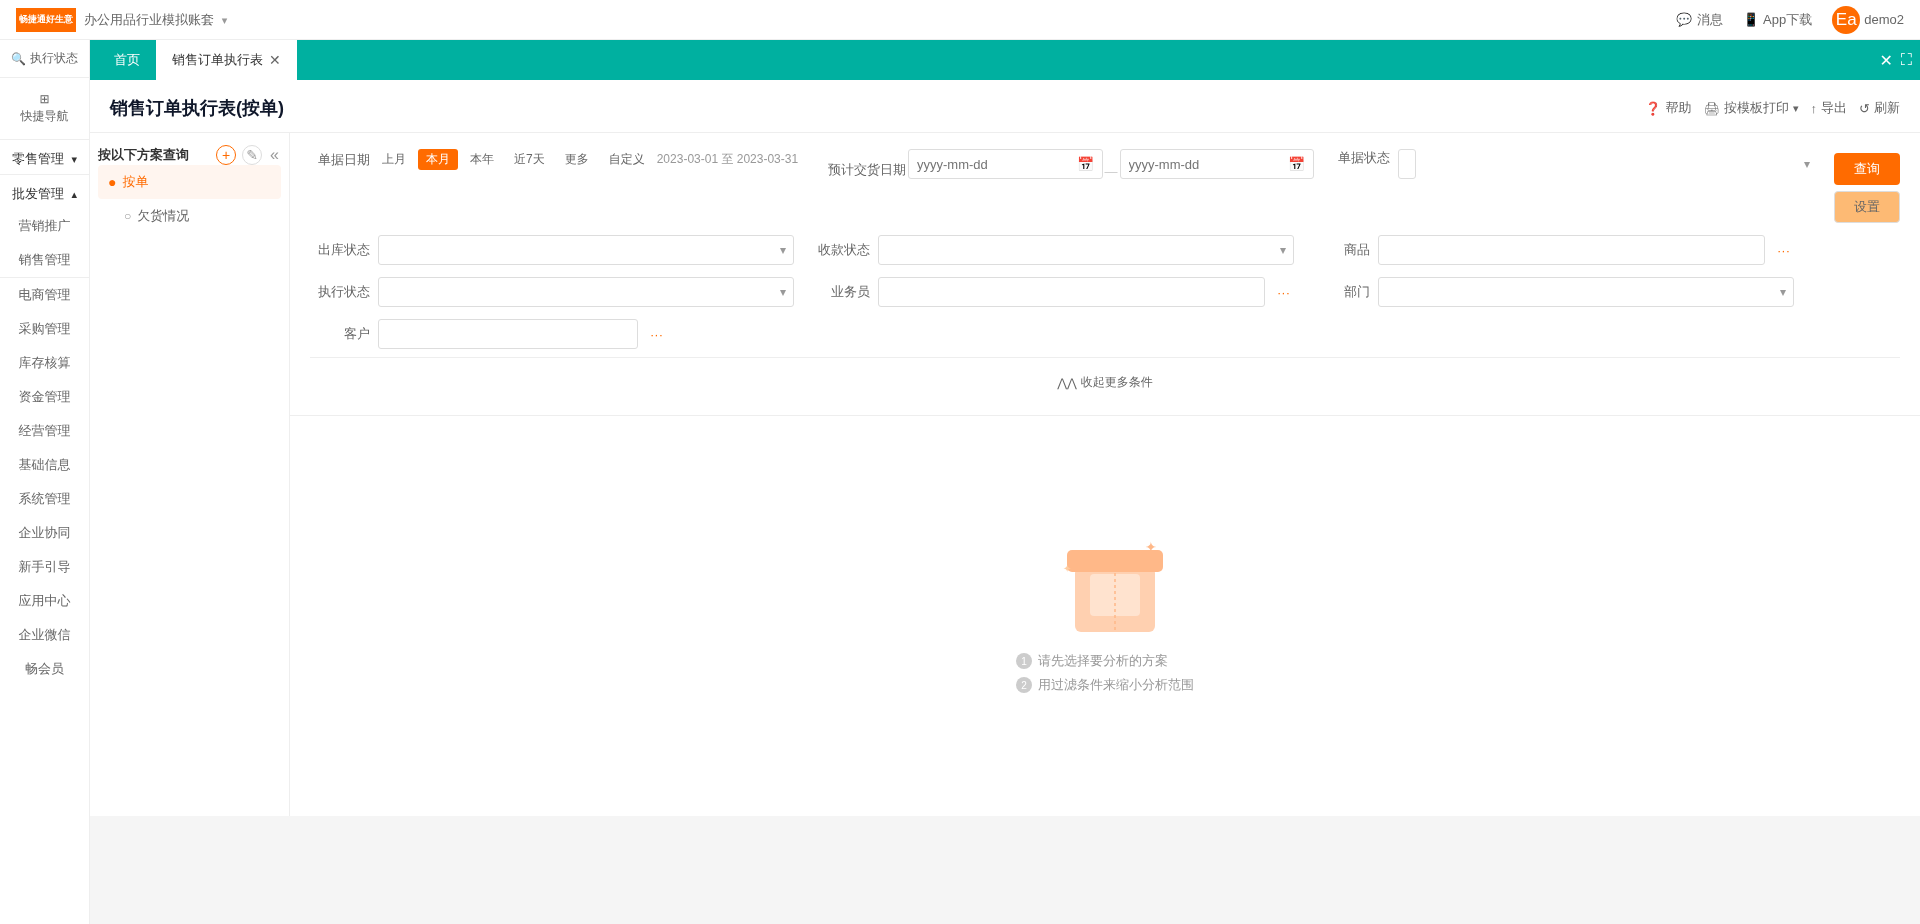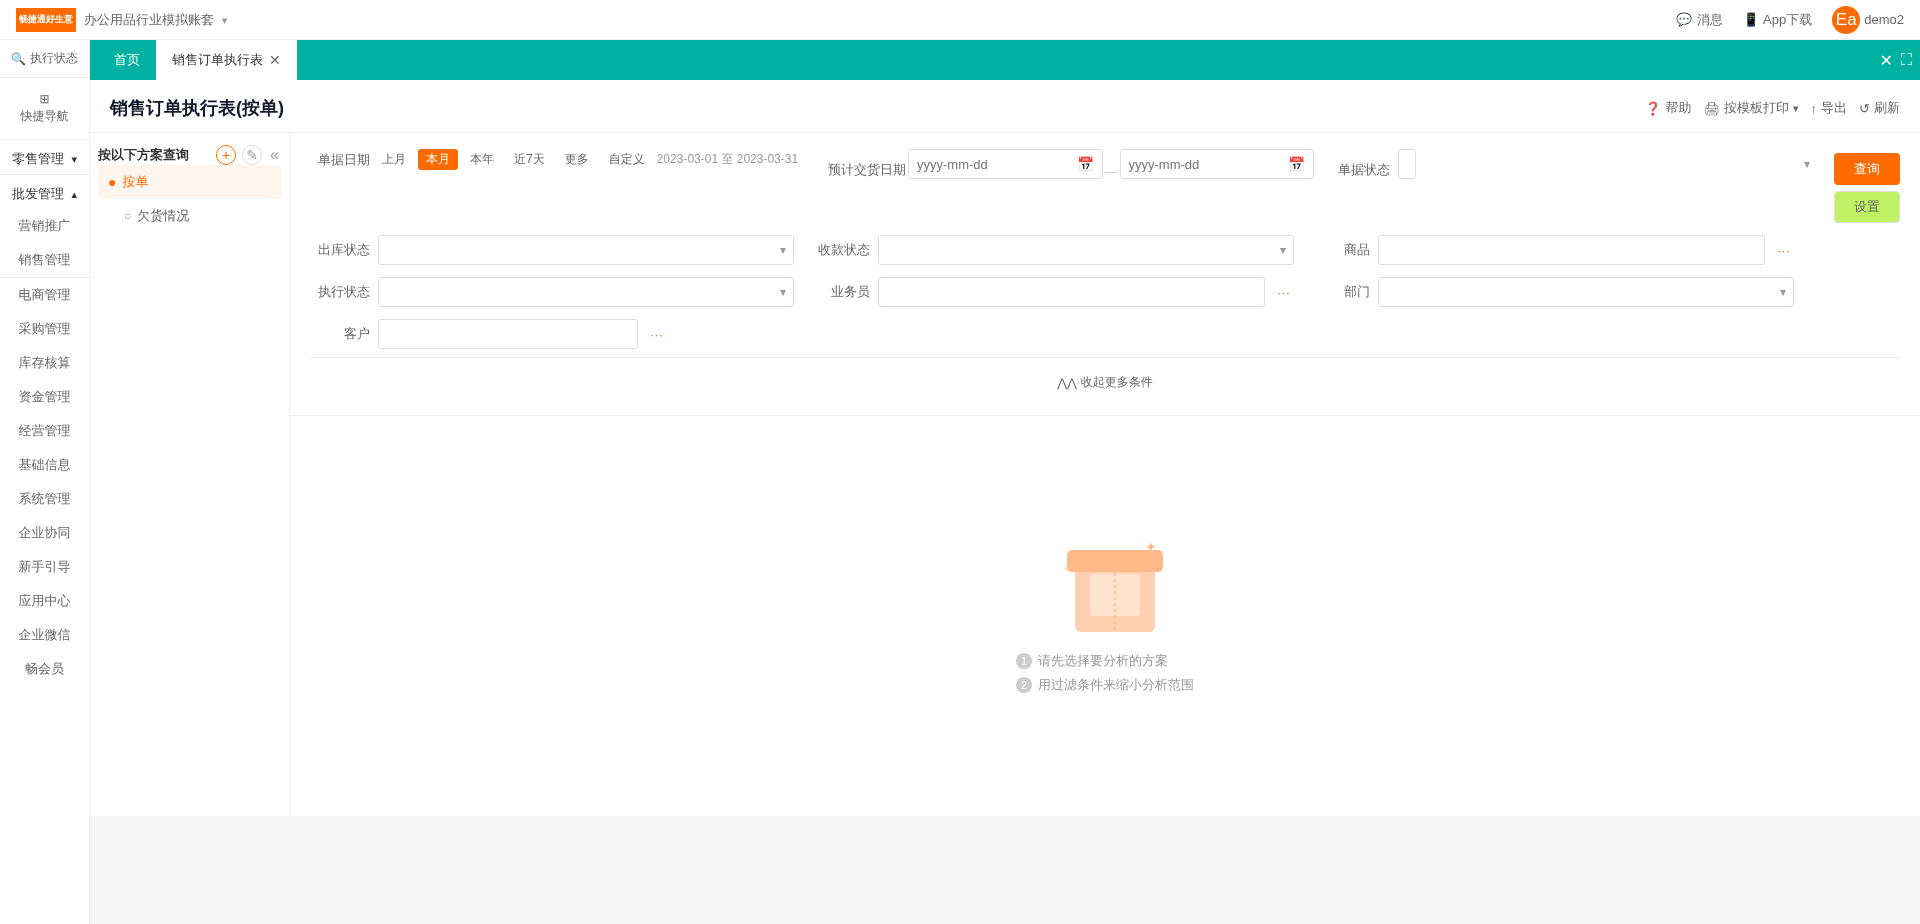--- a/index.html
+++ b/index.html
@@ -167,21 +167,21 @@
     .empty-tips { text-align: left; }
     .empty-tip-item { display: flex; align-items: flex-start; gap: 6px; margin-bottom: 6px; font-size: 13px; color: #999; }
     .tip-num { width: 16px; height: 16px; background: #ccc; border-radius: 50%; color: #fff; font-size: 10px; display: flex; align-items: center; justify-content: center; flex-shrink: 0; margin-top: 1px; }
 
     
     .action-btn-primary {
       background: #ff6b00; color: #fff; border: none; border-radius: 4px;
       padding: 6px 20px; font-size: 13px; cursor: pointer; height: 32px;
     }
     .action-btn-secondary {
-      background: #bef264; color: #666; border: 1px solid #ddd; border-radius: 4px;
+      background: #fdba74; color: #666; border: 1px solid #ddd; border-radius: 4px;
       padding: 6px 12px; font-size: 13px; cursor: pointer; height: 32px;
     }
     .query-btn-area { display: flex; flex-direction: column; gap: 6px; padding-top: 4px; }
   </style>
 </head>
 <body>
 
 <div class="top-bar">
   <div class="top-bar-left">
     <div class="logo-box">
@@ -342,21 +342,21 @@
                   <input type="text" class="filter-input" style="width: 100%; padding-right: 24px;" placeholder="yyyy-mm-dd">
                   <span class="cal-icon">📅</span>
                 </div>
                 <span class="filter-dash">—</span>
                 <div class="date-input-wrapper" style="flex:1;">
                   <input type="text" class="filter-input" style="width: 100%; padding-right: 24px;" placeholder="yyyy-mm-dd">
                   <span class="cal-icon">📅</span>
                 </div>
               </div>
 
-              <div style="display:flex; align-items:flex-end; gap:8px; flex:1;">
+              <div style="display:flex; align-items:flex-start; gap:8px; flex:1;">
                 <span class="filter-label">单据状态</span>
                 <div class="select-wrapper">
                   <select class="filter-select">
                     <option value=""></option>
                   </select>
                 </div>
               </div>
 
               <div class="query-btn-area">
                 <button class="action-btn-primary">查询</button>

